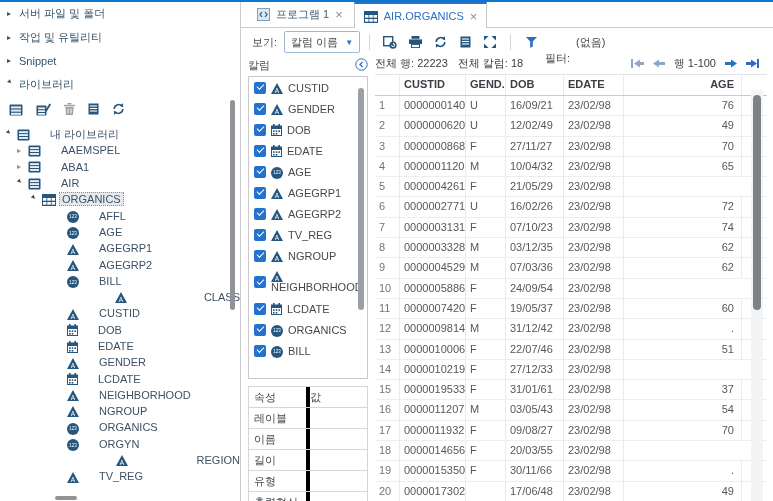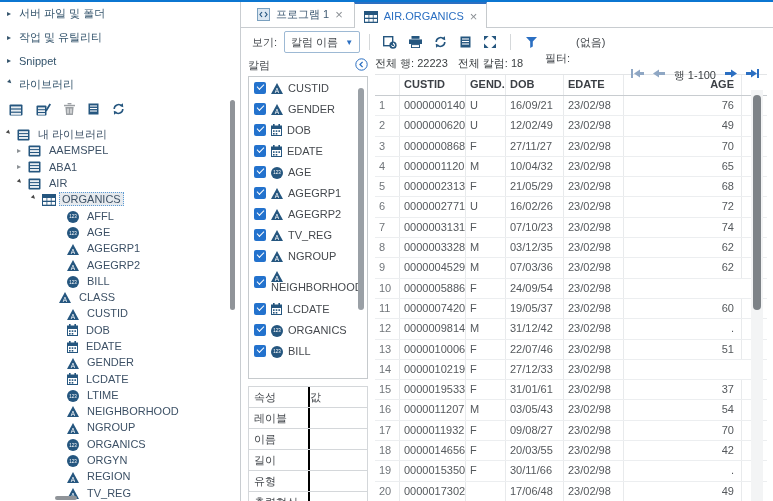--- a/index.html
+++ b/index.html
@@ -11,21 +11,21 @@
   
   #sidebar{left:0;top:2px;width:240px;height:499px;background:#fff;overflow:hidden;}
   #vdivider{left:240px;top:2px;width:1px;height:499px;background:#c9cdd1;}
   .navitem{display:flex;align-items:center;height:23.5px;padding-left:7px;color:#33536b;cursor:default;}
   .navitem .exp{width:12px;font-size:8px;color:#33536b;}
   .exp{display:inline-block;flex:none;}
   .exp.open{transform:rotate(45deg);}
   #libtools{display:flex;align-items:center;gap:13px;height:22px;padding-left:9px;margin-top:2px;}
   .trow{display:flex;align-items:center;height:16.3px;white-space:nowrap;color:#3d5166;}
   .trow .exp{font-size:8px;color:#4a4a4a;width:11px;}
-  .trow .lbl{margin-left:8px;}
+  .trow .lbl{margin-left:20px;}
   .trow .sel{background:#e6eaee;border:1px dotted #5b9bd5;padding:0 2px;margin-left:3px;}
   .ic{flex:none;display:inline-block;vertical-align:middle;}
   .ic-num{flex:none;display:inline-flex;width:12px;height:12px;border-radius:50%;background:#25567f;
     color:#fff;font-size:4.5px;align-items:center;justify-content:center;letter-spacing:0;}
   .sb-thumb{background:#909499;border-radius:3px;}
   
   #tabbar{left:241px;top:2px;width:532px;height:26px;border-bottom:1px solid #c8ccd0;display:flex;box-sizing:border-box;}
   .tab{display:flex;align-items:center;gap:6px;padding:0 9px;margin-left:7px;height:25px;color:#3f5a73;cursor:default;}
   .tab .x{color:#8a8f94;font-size:13px;line-height:1;}
   .tab.active{border-top:2px solid #2b6fc2;border-left:1px solid #c6cacd;border-right:1px solid #c6cacd;
@@ -43,27 +43,27 @@
   #collist{border:1px solid #c6cacd;margin-top:2px;height:303px;overflow:hidden;position:relative;box-sizing:border-box;}
   .colrow{display:flex;align-items:center;gap:5px;padding:0 5px;height:21px;color:#45494e;white-space:nowrap;}
   .colrow.wrap{height:32px;}
   .colrow.wrap .wrapbox{display:flex;flex-direction:column;line-height:11px;overflow:hidden;}
   .cb{width:12px;height:12px;background:#2372cd;border-radius:2px;position:relative;flex:none;}
   .cb::after{content:"";position:absolute;left:2.5px;top:2.8px;width:6px;height:3px;
     border-left:1.6px solid #fff;border-bottom:1.6px solid #fff;transform:rotate(-45deg);}
   
   #props{margin-top:7px;border:1px solid #d4d7da;border-bottom:none;}
   .prow{display:flex;height:20px;line-height:20px;border-bottom:1px solid #d4d7da;}
-  .prow .pc1{width:61px;padding-left:5px;border-right:2px solid #000000;box-sizing:border-box;}
+  .prow .pc1{width:61px;padding-left:5px;border-right:4px solid #000000;box-sizing:border-box;}
   .prow .pc2{flex:1;}
   
   #grid{left:375px;top:56px;width:392px;height:445px;}
   #inforow{display:flex;align-items:center;height:14px;color:#3c4043;position:relative;}
   #inforow .gap{width:10px;}
-  #pager{position:absolute;right:8px;top:12px;display:flex;align-items:flex-start;gap:9px;color:#3c4043;}
+  #pager{position:absolute;right:8px;top:0;display:flex;align-items:flex-end;gap:9px;color:#3c4043;}
   #ghead{display:flex;height:20px;margin-top:4px;border-top:1px solid #e3e5e7;border-bottom:1px solid #c8ccd0;
     font-weight:bold;color:#3b3f45;align-items:center;}
   .gcell{box-sizing:border-box;border-right:1px solid #e8eaec;padding:0 4px;overflow:hidden;white-space:nowrap;height:100%;line-height:19.3px;}
   #ghead .gcell{line-height:19px;}
   .grow{display:flex;height:19.3px;border-bottom:1px solid #eceef0;color:#54585c;}
   .c0{width:25px;color:#70757a;}
   .c1{width:66px;}
   .c2{width:40px;}
   .c3{width:58px;}
   .c4{width:60px;}
@@ -237,21 +237,21 @@
             <polygon points="6,0 12,11 0,11" fill="#25567f"></polygon>
             <text x="6" y="10" font-size="6.5" fill="#fff" text-anchor="middle">A</text>
           </svg></span>
         <span class="lbl">AGEGRP2</span>
       </div>
       <div class="trow" style="padding-left: 56px;">
         <span class="exp"></span>
         <span class="icwrap"><span class="ic-num">123</span></span>
         <span class="lbl">BILL</span>
       </div>
-      <div class="trow" style="padding-left: 48px;">
+      <div class="trow" style="padding-left: 48px; justify-content: space-between;">
         <span class="exp"></span>
         <span class="icwrap"><svg class="ic" width="12" height="11" viewBox="0 0 12 11">
             <polygon points="6,0 12,11 0,11" fill="#25567f"></polygon>
             <text x="6" y="10" font-size="6.5" fill="#fff" text-anchor="middle">A</text>
           </svg></span>
         <span class="lbl">CLASS</span>
       </div>
       <div class="trow" style="padding-left: 56px;">
         <span class="exp"></span>
         <span class="icwrap"><svg class="ic" width="12" height="11" viewBox="0 0 12 11">
@@ -314,25 +314,20 @@
               <rect x="4.7" y="6.3" width="1.6" height="1.6"></rect>
               <rect x="7.4" y="6.3" width="1.6" height="1.6"></rect>
               <rect x="2" y="9" width="1.6" height="1.6"></rect>
               <rect x="4.7" y="9" width="1.6" height="1.6"></rect>
             </g>
           </svg></span>
         <span class="lbl">LCDATE</span>
       </div>
       <div class="trow" style="padding-left: 56px;">
         <span class="exp"></span>
-        <span class="icwrap"><span class="ic-num">123</span></span>
-        <span class="lbl">LTIME</span>
-      </div>
-      <div class="trow" style="padding-left: 56px;">
-        <span class="exp"></span>
         <span class="icwrap"><svg class="ic" width="12" height="11" viewBox="0 0 12 11">
             <polygon points="6,0 12,11 0,11" fill="#25567f"></polygon>
             <text x="6" y="10" font-size="6.5" fill="#fff" text-anchor="middle">A</text>
           </svg></span>
         <span class="lbl">NEIGHBORHOOD</span>
       </div>
       <div class="trow" style="padding-left: 56px;">
         <span class="exp"></span>
         <span class="icwrap"><svg class="ic" width="12" height="11" viewBox="0 0 12 11">
             <polygon points="6,0 12,11 0,11" fill="#25567f"></polygon>
@@ -343,21 +338,21 @@
       <div class="trow" style="padding-left: 56px;">
         <span class="exp"></span>
         <span class="icwrap"><span class="ic-num">123</span></span>
         <span class="lbl">ORGANICS</span>
       </div>
       <div class="trow" style="padding-left: 56px;">
         <span class="exp"></span>
         <span class="icwrap"><span class="ic-num">123</span></span>
         <span class="lbl">ORGYN</span>
       </div>
-      <div class="trow" style="padding-left: 56px;">
+      <div class="trow" style="padding-left: 56px; justify-content: space-between;">
         <span class="exp"></span>
         <span class="icwrap"><svg class="ic" width="12" height="11" viewBox="0 0 12 11">
             <polygon points="6,0 12,11 0,11" fill="#25567f"></polygon>
             <text x="6" y="10" font-size="6.5" fill="#fff" text-anchor="middle">A</text>
           </svg></span>
         <span class="lbl">REGION</span>
       </div>
       <div class="trow" style="padding-left: 56px;">
         <span class="exp"></span>
         <span class="icwrap"><svg class="ic" width="12" height="11" viewBox="0 0 12 11">
@@ -692,25 +687,24 @@
         <span class="gcell c0">4</span>
         <span class="gcell c1">0000001120</span>
         <span class="gcell c2">M</span>
         <span class="gcell c3">10/04/32</span>
         <span class="gcell c4">23/02/98</span>
         <span class="gcell c5">65</span>
         <span class="gcell c6"></span>
       </div>
       <div class="grow">
         <span class="gcell c0">5</span>
-        <span class="gcell c1">0000002313</span>
+        <span class="gcell c1">0000004261</span>
         <span class="gcell c2">F</span>
         <span class="gcell c3">21/05/29</span>
         <span class="gcell c4">23/02/98</span>
-        <span class="gcell c5">68</span>
         <span class="gcell c6"></span>
       </div>
       <div class="grow">
         <span class="gcell c0">6</span>
         <span class="gcell c1">0000002771</span>
         <span class="gcell c2">U</span>
         <span class="gcell c3">16/02/26</span>
         <span class="gcell c4">23/02/98</span>
         <span class="gcell c5">72</span>
         <span class="gcell c6"></span>
@@ -811,21 +805,20 @@
         <span class="gcell c4">23/02/98</span>
         <span class="gcell c5">70</span>
         <span class="gcell c6"></span>
       </div>
       <div class="grow">
         <span class="gcell c0">18</span>
         <span class="gcell c1">0000014656</span>
         <span class="gcell c2">F</span>
         <span class="gcell c3">20/03/55</span>
         <span class="gcell c4">23/02/98</span>
-        <span class="gcell c5">42</span>
         <span class="gcell c6"></span>
       </div>
       <div class="grow">
         <span class="gcell c0">19</span>
         <span class="gcell c1">0000015350</span>
         <span class="gcell c2">F</span>
         <span class="gcell c3">30/11/66</span>
         <span class="gcell c4">23/02/98</span>
         <span class="gcell c5">.</span>
         <span class="gcell c6"></span>

